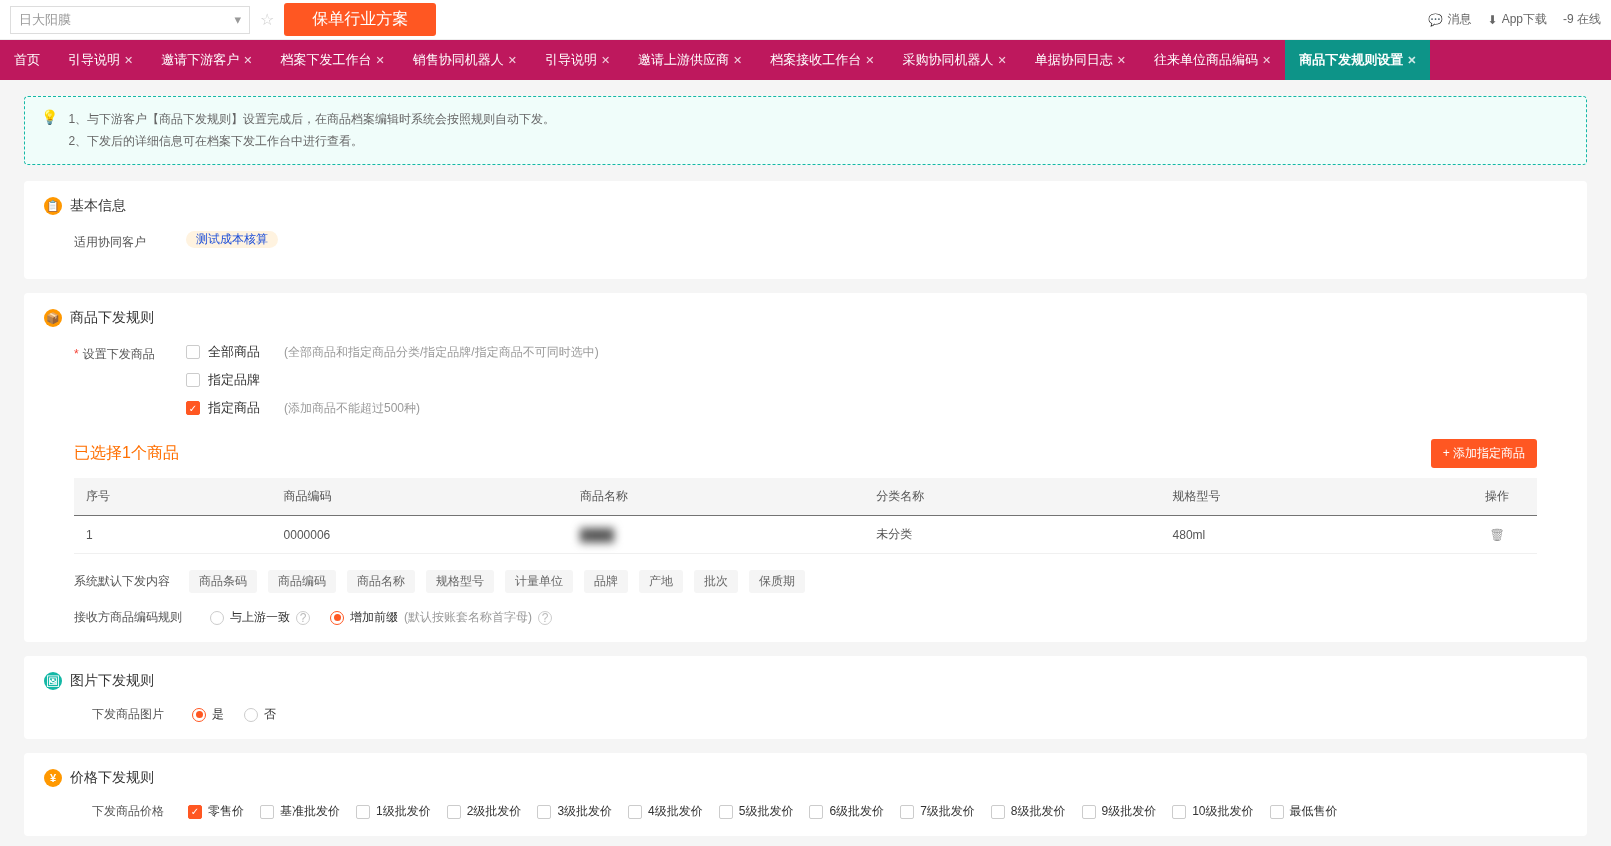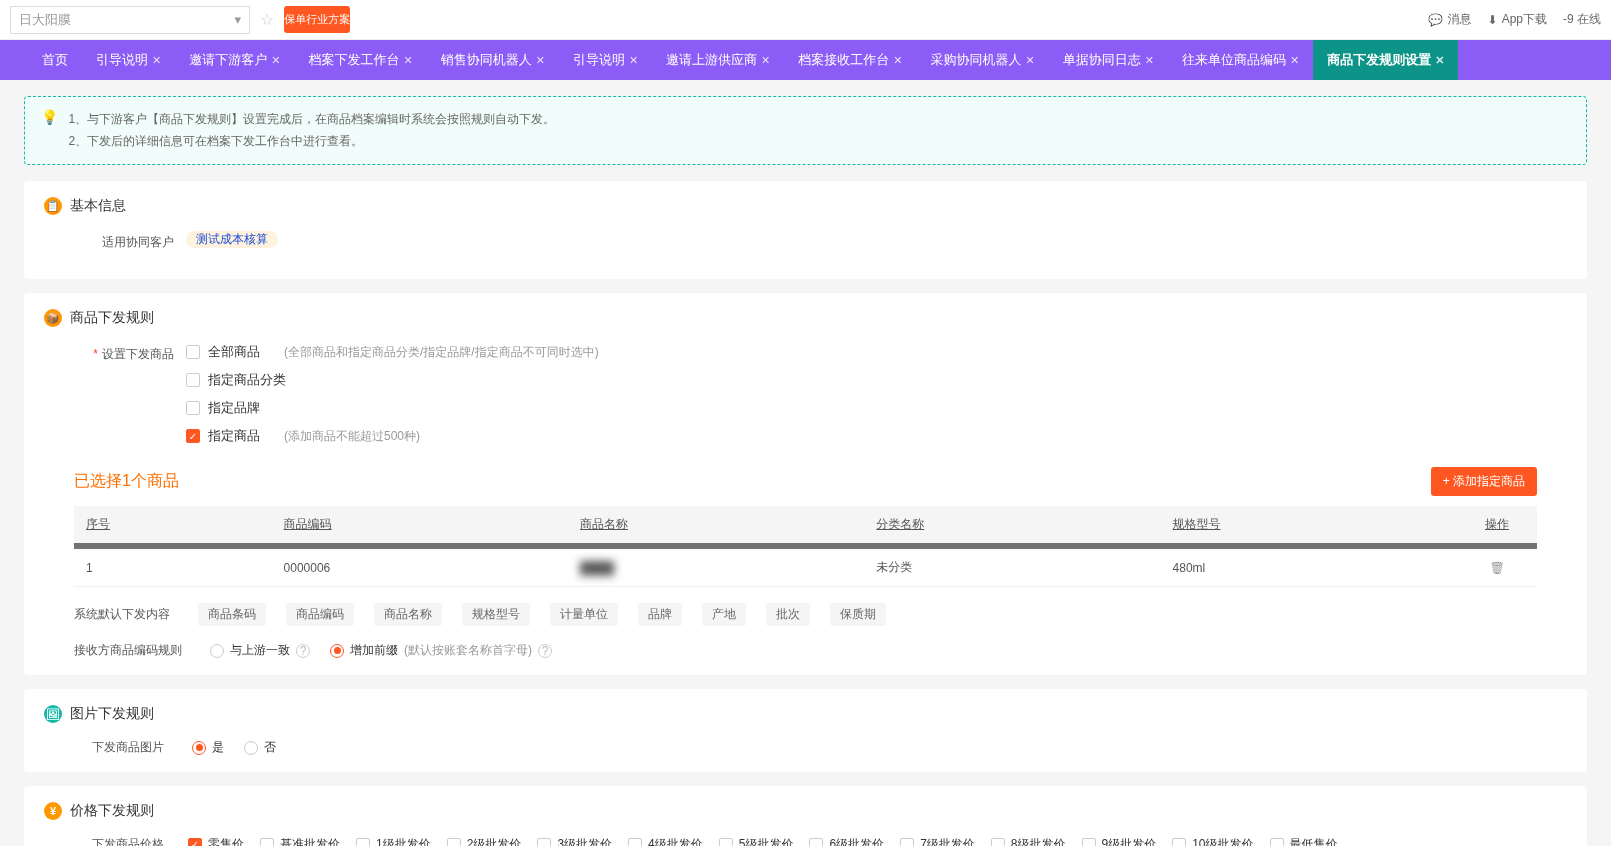--- a/index.html
+++ b/index.html
@@ -1,54 +1,54 @@
 <!DOCTYPE html>
 <html><head>
 <meta charset="utf-8">
 <style>
 * { margin: 0; padding: 0; box-sizing: border-box; }
 body { font-family: -apple-system, "Microsoft YaHei", sans-serif; font-size: 13px; color: #333; background: #f5f5f5; }
 .topbar { background: #fff; height: 40px; display: flex; align-items: center; padding: 0 10px; border-bottom: 1px solid #eee; }
 .top-select { width: 240px; height: 28px; border: 1px solid #ddd; padding: 0 8px; display: flex; align-items: center; justify-content: space-between; color: #999; }
 .star-icon { margin: 0 10px; color: #ccc; font-size: 16px; }
-.orange-btn { background: #ff5722; color: #fff; border: none; padding: 6px 0; border-radius: 3px; font-size: 11px; cursor: pointer; }
+.orange-btn { background: #ff5722; color: #fff; border: none; padding: 6px 28px; border-radius: 3px; font-size: 16px; cursor: pointer; }
 .top-right { margin-left: auto; display: flex; gap: 16px; align-items: center; color: #666; font-size: 12px; }
 .top-right-item { display: flex; align-items: center; gap: 4px; }
-.nav { background: #8b5cf6; height: 40px; display: flex; align-items: center; padding: 0 28px; overflow: hidden; }
+.nav { background: #be185d; height: 40px; display: flex; align-items: center; padding: 0 0; overflow: hidden; }
 .nav-item { color: #fff; padding: 0 14px; font-size: 13px; display: flex; align-items: center; gap: 4px; height: 40px; cursor: pointer; white-space: nowrap; }
 .nav-item.active { background: #0d9488; font-weight: bold; }
 .nav-close { font-size: 11px; opacity: 0.8; }
 .content { padding: 16px 24px; }
 .info-box { border: 1px dashed #14b8a6; background: #f0fdfa; border-radius: 4px; padding: 12px 16px; margin-bottom: 16px; display: flex; gap: 10px; }
 .bulb-icon { color: #14b8a6; font-size: 14px; }
 .info-text { color: #666; line-height: 1.8; font-size: 12px; }
 .card { background: #fff; border-radius: 4px; padding: 16px 20px; margin-bottom: 14px; }
 .section-head { display: flex; align-items: center; gap: 8px; margin-bottom: 16px; }
 .sec-icon { width: 18px; height: 18px; border-radius: 50%; display: flex; align-items: center; justify-content: center; color: #fff; font-size: 11px; font-weight: bold; }
 .sec-icon.orange { background: #ff9800; }
 .sec-icon.teal { background: #14b8a6; }
 .sec-title { font-weight: 500; font-size: 14px; }
 .form-row { display: flex; align-items: flex-start; margin-bottom: 12px; padding-left: 30px; }
-.form-label { width: 100px; text-align: right; color: #555; font-size: 12px; padding-top: 3px; flex-shrink: 0; }
+.form-label { width: 100px; color: #555; font-size: 12px; padding-top: 3px; flex-shrink: 0; }
 .form-label .req { color: #f44336; margin-right: 4px; }
 .form-val { flex: 1; padding-left: 12px; }
 .tag-orange { background: #fff3e0; color: #1d4ed8; padding: 0 10px; border-radius: 10px; font-size: 12px; display: inline-block; }
 .cb-row { display: flex; align-items: center; gap: 8px; margin-bottom: 10px; font-size: 13px; }
 .cb { width: 14px; height: 14px; border: 1px solid #ccc; border-radius: 2px; display: inline-flex; align-items: center; justify-content: center; background: #fff; cursor: pointer; }
 .cb.checked { background: #ff5722; border-color: #ff5722; color: #fff; font-size: 10px; }
 .hint { color: #999; font-size: 12px; margin-left: 16px; }
 .selected-info { display: flex; justify-content: space-between; align-items: center; margin: 12px 30px 10px; }
 .selected-text { color: #ff6f00; font-size: 16px; }
 .add-btn { background: #ff5722; color: #fff; border: none; padding: 6px 12px; border-radius: 3px; font-size: 12px; cursor: pointer; }
 .tbl { width: calc(100% - 60px); margin: 0 30px; border-collapse: collapse; font-size: 12px; }
-.tbl th { background: #f5f5f5; text-align: left; padding: 10px 12px; font-weight: normal; color: #555; border-bottom: 6px solid #737373; text-decoration: underline; }
+.tbl th { background: #f5f5f5; text-align: left; padding: 10px 12px; font-weight: normal; color: #555; border-bottom: 1px solid #737373; }
 .tbl td { padding: 10px 12px; border-bottom: 1px solid #f0f0f0; color: #555; }
 .tbl th:last-child, .tbl td:last-child { text-align: center; }
 .del-icon { color: #999; cursor: pointer; }
-.inline-tags { display: flex; align-items: center; gap: 20px; flex-wrap: wrap; padding-left: 30px; margin-top: 16px; }
+.inline-tags { display: flex; align-items: center; gap: 11px; flex-wrap: wrap; padding-left: 30px; margin-top: 16px; }
 .inline-label { color: #555; font-size: 12px; margin-right: 8px; }
 .mini-tag { background: #f5f5f5; color: #666; padding: 3px 10px; border-radius: 3px; font-size: 12px; }
 .radio-row { display: flex; align-items: center; gap: 20px; padding-left: 30px; margin-top: 16px; }
 .radio-item { display: flex; align-items: center; gap: 6px; font-size: 12px; }
 .radio { width: 14px; height: 14px; border: 1px solid #ccc; border-radius: 50%; display: inline-flex; align-items: center; justify-content: center; background: #fff; cursor: pointer; }
 .radio.checked { border-color: #ff5722; }
 .radio.checked::after { content: ''; width: 7px; height: 7px; border-radius: 50%; background: #ff5722; }
 .help-icon { color: #bbb; font-size: 12px; border: 1px solid #ccc; border-radius: 50%; width: 14px; height: 14px; display: inline-flex; align-items: center; justify-content: center; }
 .price-row { display: flex; align-items: center; gap: 16px; flex-wrap: wrap; padding-left: 30px; }
 .blurred { filter: blur(4px); color: #ccc; }
@@ -155,24 +155,20 @@
       <span class="sec-icon orange">📦</span>
       <span class="sec-title">商品下发规则</span>
     </div>
     <div class="form-row">
       <div class="form-label"><span class="req">*</span><span>设置下发商品</span></div>
       <div class="form-val">
         <div class="cb-row">
           <span class="cb"></span>
           <span>全部商品</span>
           <span class="hint">(全部商品和指定商品分类/指定品牌/指定商品不可同时选中)</span>
-        </div>
-        <div class="cb-row">
-          <span class="cb"></span>
-          <span>指定商品分类</span>
         </div>
         <div class="cb-row">
           <span class="cb"></span>
           <span>指定品牌</span>
         </div>
         <div class="cb-row">
           <span class="cb checked">✓</span>
           <span>指定商品</span>
           <span class="hint">(添加商品不能超过500种)</span>
         </div>

